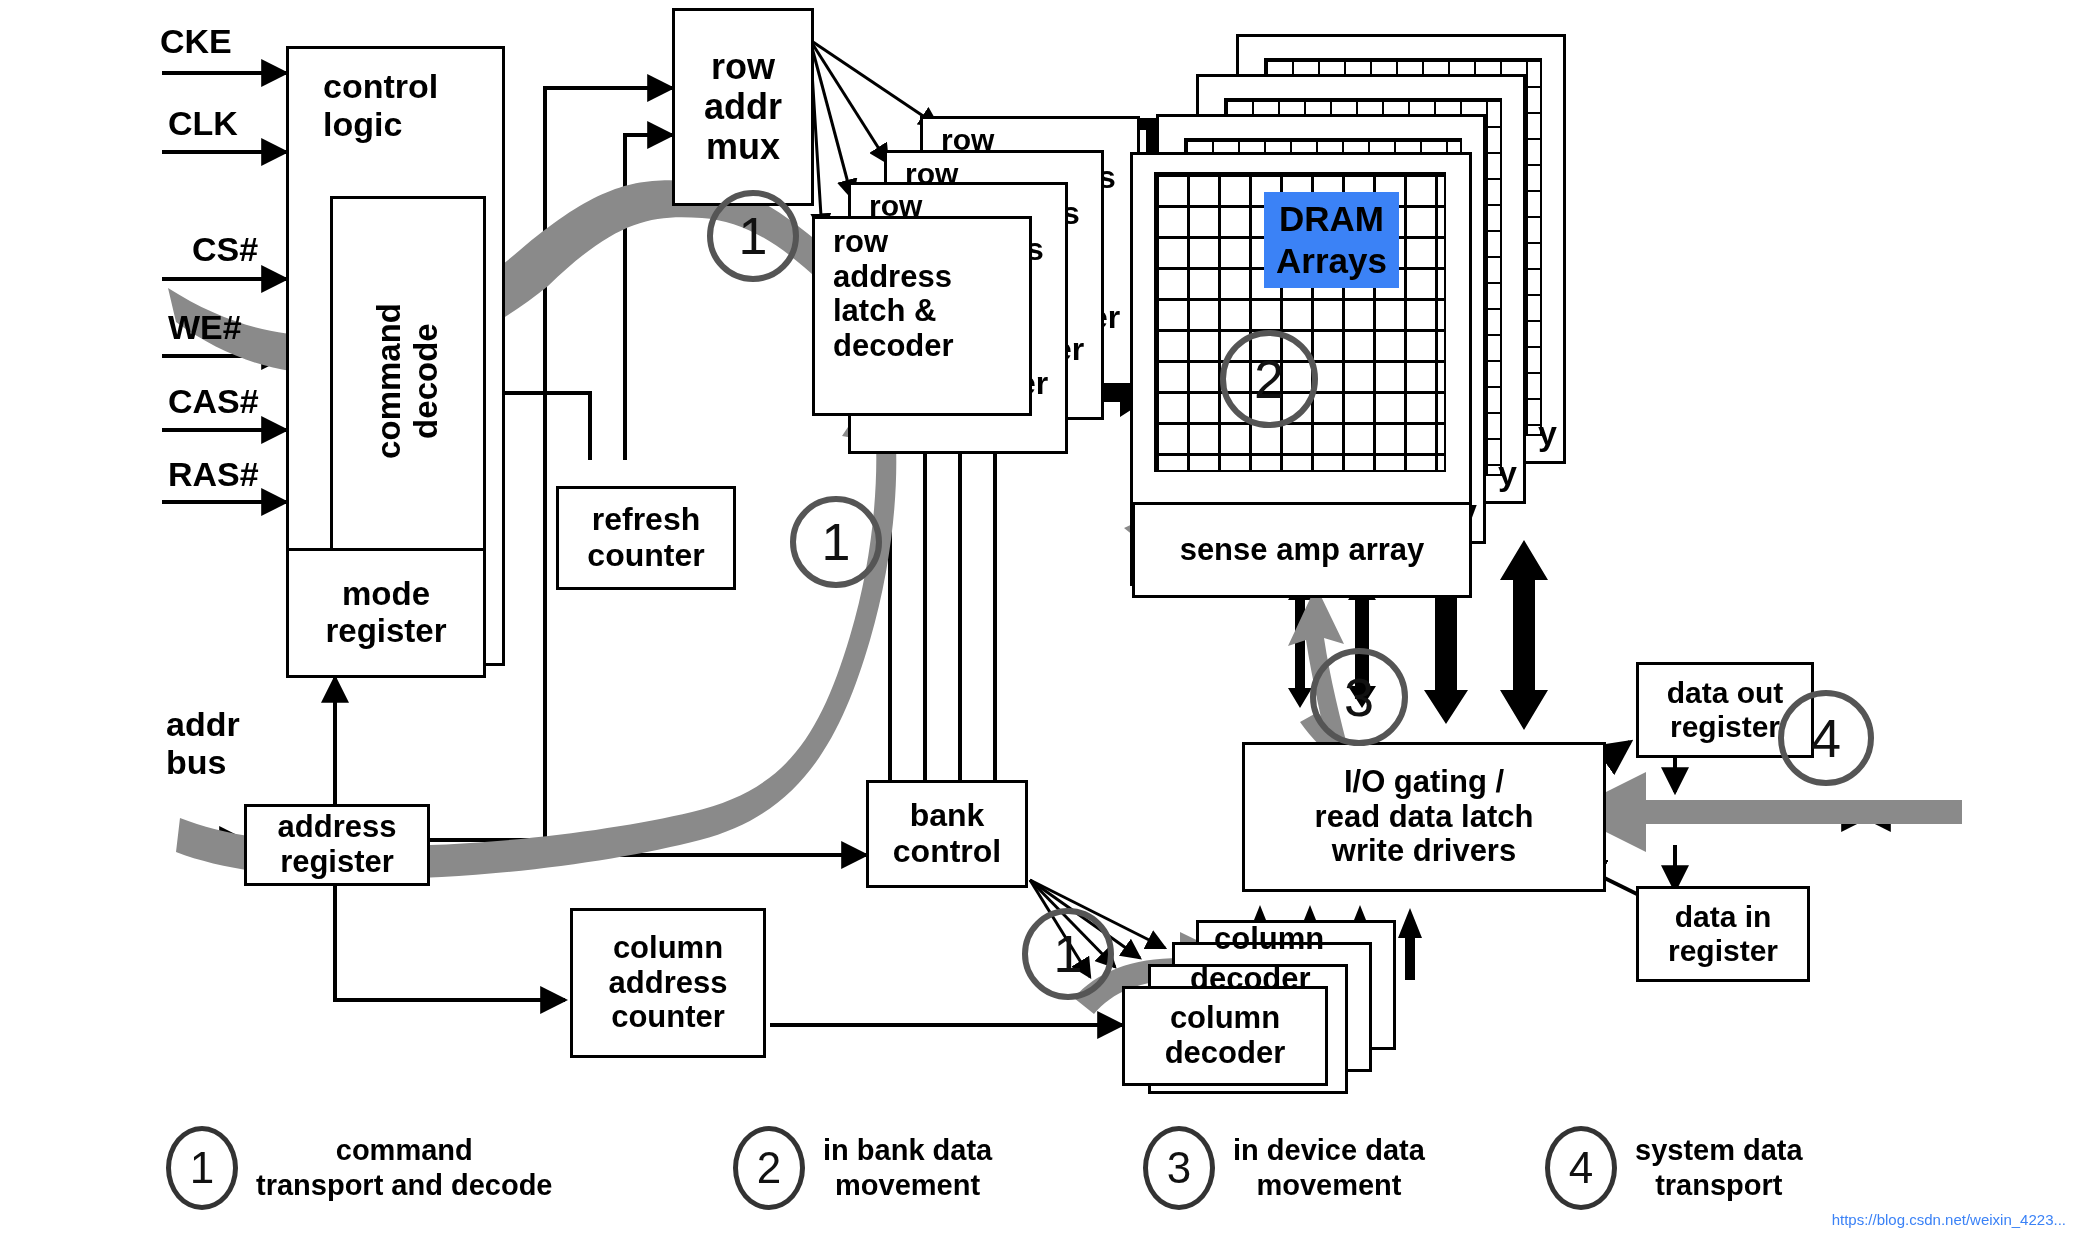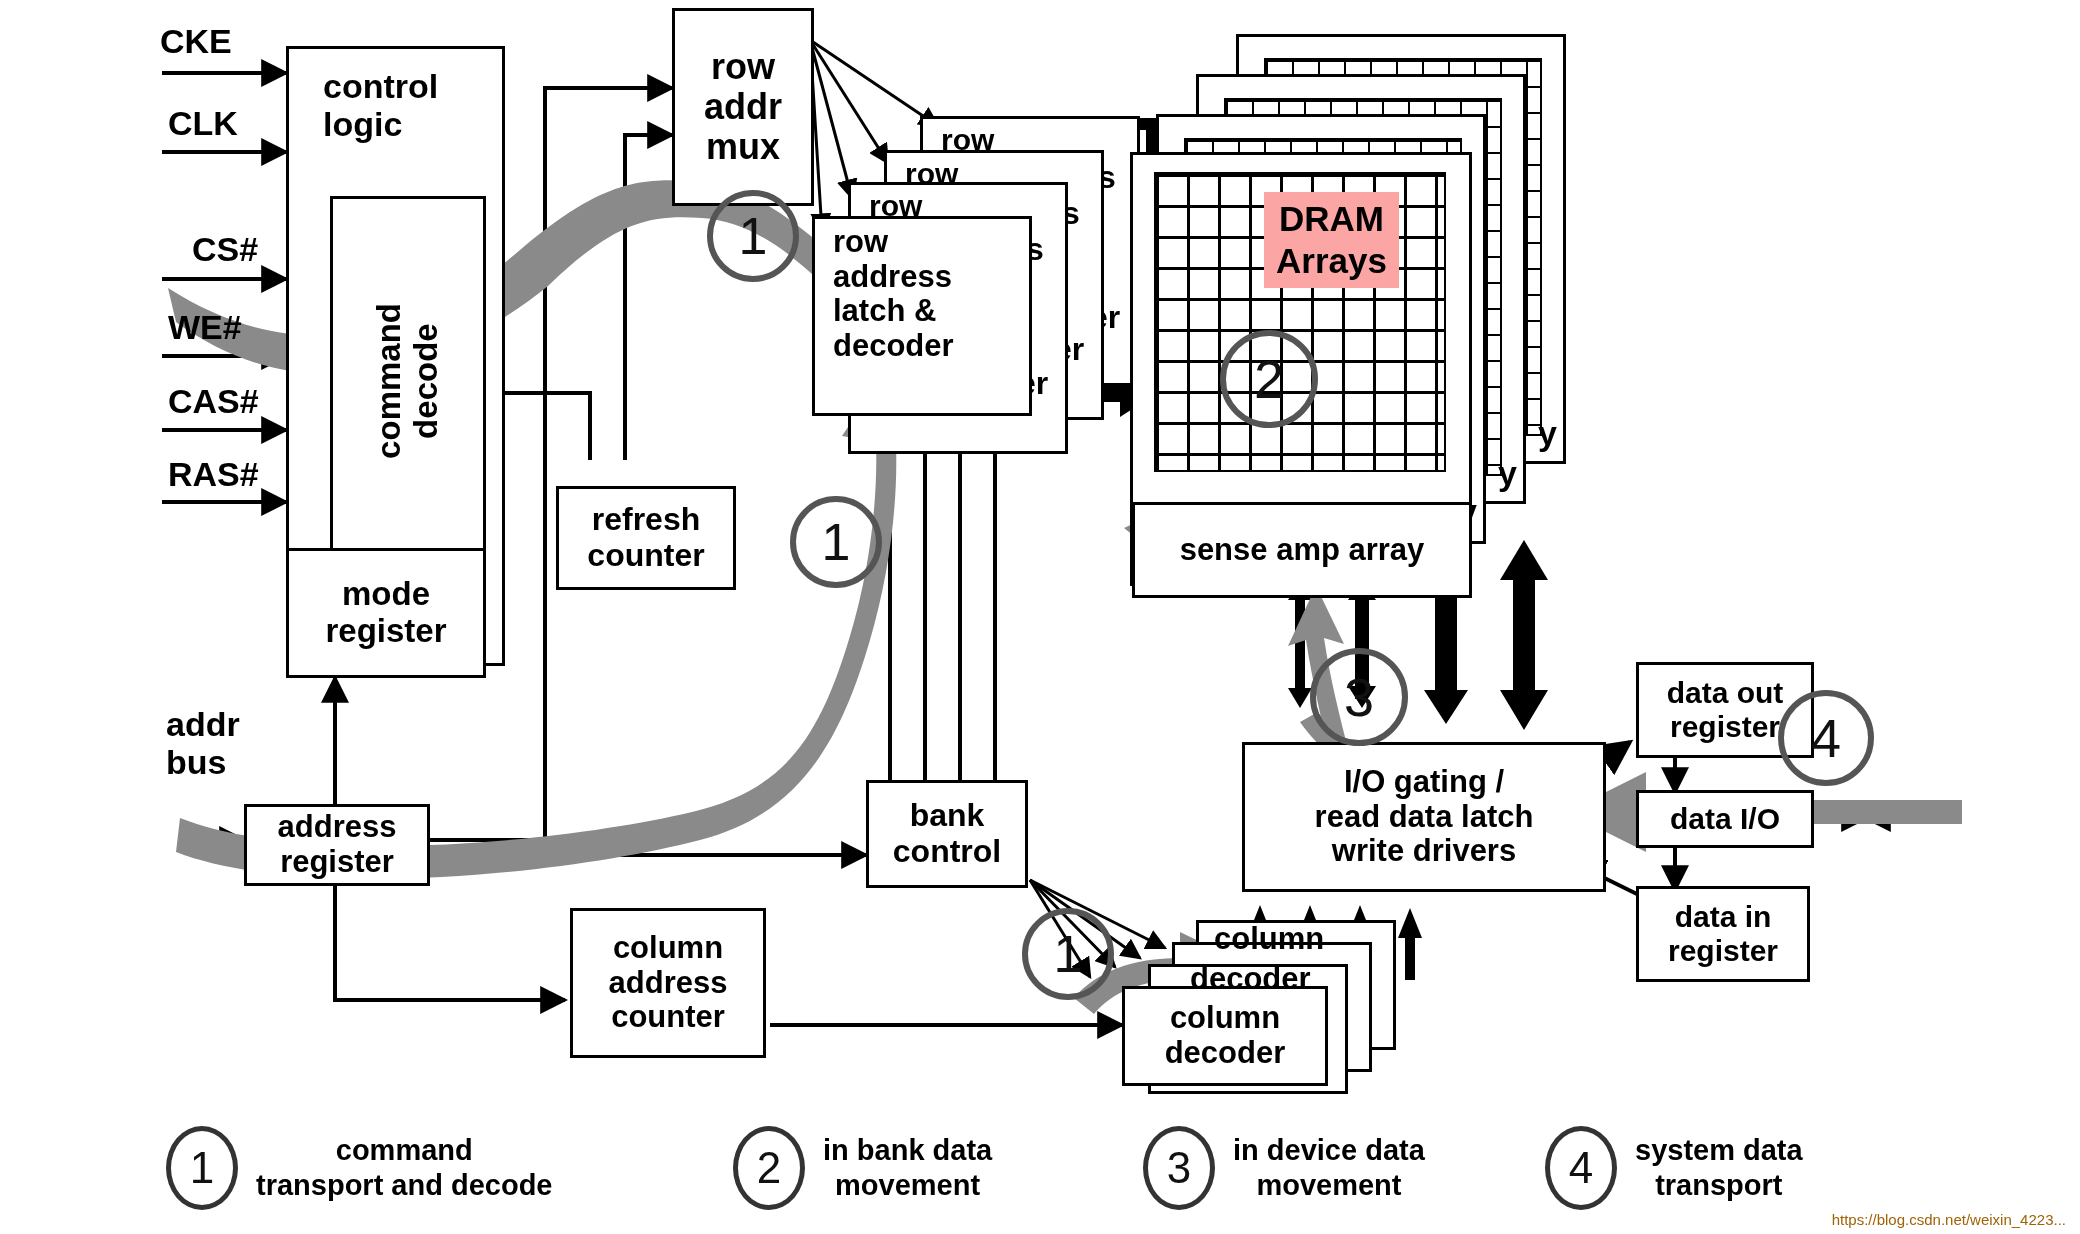--- a/index.html
+++ b/index.html
@@ -24,21 +24,21 @@
         color:#111;font-weight:400;background:transparent;}
 
   
   .legend{position:absolute;left:0;top:1108px;width:2080px;height:126px;}
   .lgitem{position:absolute;display:flex;align-items:center;}
   .lgcirc{width:62px;height:74px;border:5px solid #333;border-radius:50%;
           display:flex;align-items:center;justify-content:center;
           font-size:44px;color:#111;margin-right:18px;flex:0 0 auto;}
   .lgtxt{font-size:29px;font-weight:bold;line-height:1.22;color:#000;text-align:center;}
 
-  .wm{position:absolute;right:14px;bottom:6px;font-size:15px;color:#a16207;}
+  .wm{position:absolute;right:14px;bottom:6px;font-size:15px;color:#3b82f6;}
 </style>
 </head>
 <body>
 
 <div id="stage">
 
   <svg class="ov" viewBox="0 0 2080 1234">
     <defs>
       <marker id="ah" markerWidth="7" markerHeight="7" refX="6.2" refY="3.5" orient="auto" markerUnits="strokeWidth">
         <path d="M0,0 L7,3.5 L0,7 z" fill="#000"></path>
@@ -271,21 +271,21 @@
   <div class="box" style="left:1184px;top:138px;width:278px;height:378px;border-width:2px;
        background:
         repeating-linear-gradient(to right,#000 0 2px, transparent 2px 26px),
         repeating-linear-gradient(to bottom,#000 0 2px, transparent 2px 26px);"></div>
 
   <div class="box" style="left:1130px;top:152px;width:342px;height:434px;"></div>
   <div class="box" style="left:1154px;top:172px;width:292px;height:300px;border-width:2px;
        background:
         repeating-linear-gradient(to right,#000 0 3px, transparent 3px 31px),
         repeating-linear-gradient(to bottom,#000 0 3px, transparent 3px 31px);"></div>
-  <div class="lbl" style="left:1264px;top:192px;font-size:35px;text-align:center;background:#fca5a5;padding:6px 12px;line-height:1.2;">DRAM
+  <div class="lbl" style="left:1264px;top:192px;font-size:35px;text-align:center;background:#3b82f6;padding:6px 12px;line-height:1.2;">DRAM
 Arrays</div>
 
   <div class="box" style="left:1132px;top:502px;width:340px;height:96px;align-items:center;justify-content:center;font-size:31px;">
     <span>sense amp array</span>
   </div>
 
   <div class="box" style="left:1242px;top:742px;width:364px;height:150px;font-size:31px;">
     <span style="white-space:pre;">I/O gating /
 read data latch
 write drivers</span>
@@ -300,23 +300,20 @@
   <div class="box" style="left:1122px;top:986px;width:206px;height:100px;font-size:31px;">
     <span style="white-space:pre;">column
 decoder</span>
   </div>
 
   <div class="box" style="left:1636px;top:662px;width:178px;height:96px;font-size:30px;">
     <span style="white-space:pre;">data out
 register</span>
   </div>
 
-  <div class="box" style="left:1636px;top:790px;width:178px;height:58px;font-size:30px;">
-    <span>data I/O</span>
-  </div>
 
   <div class="box" style="left:1636px;top:886px;width:174px;height:96px;font-size:30px;">
     <span style="white-space:pre;">data in
 register</span>
   </div>
 
   <div class="circ" style="left:707px;top:190px;width:80px;height:80px;font-size:52px;">
     <span>1</span>
   </div>
   <div class="circ" style="left:790px;top:496px;width:80px;height:80px;font-size:52px;">

